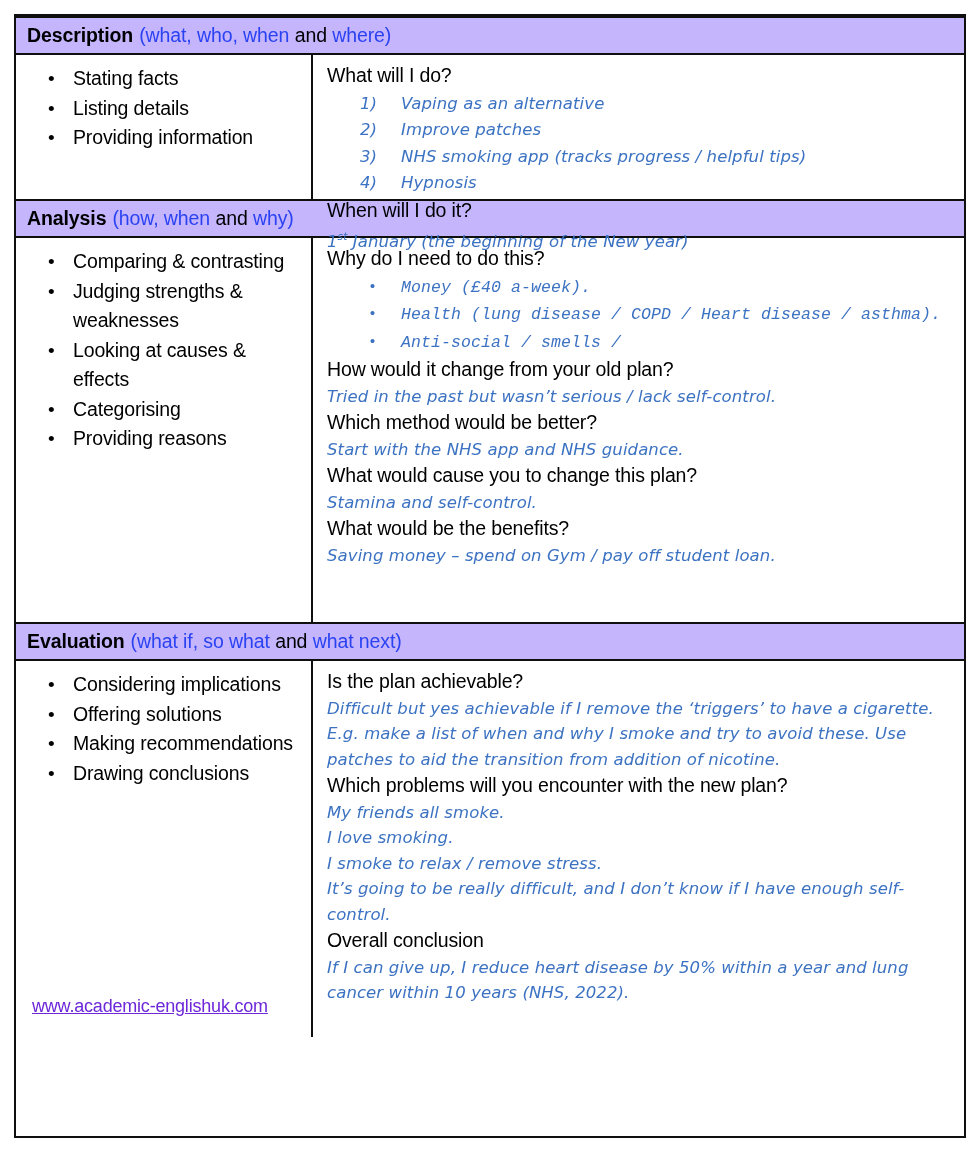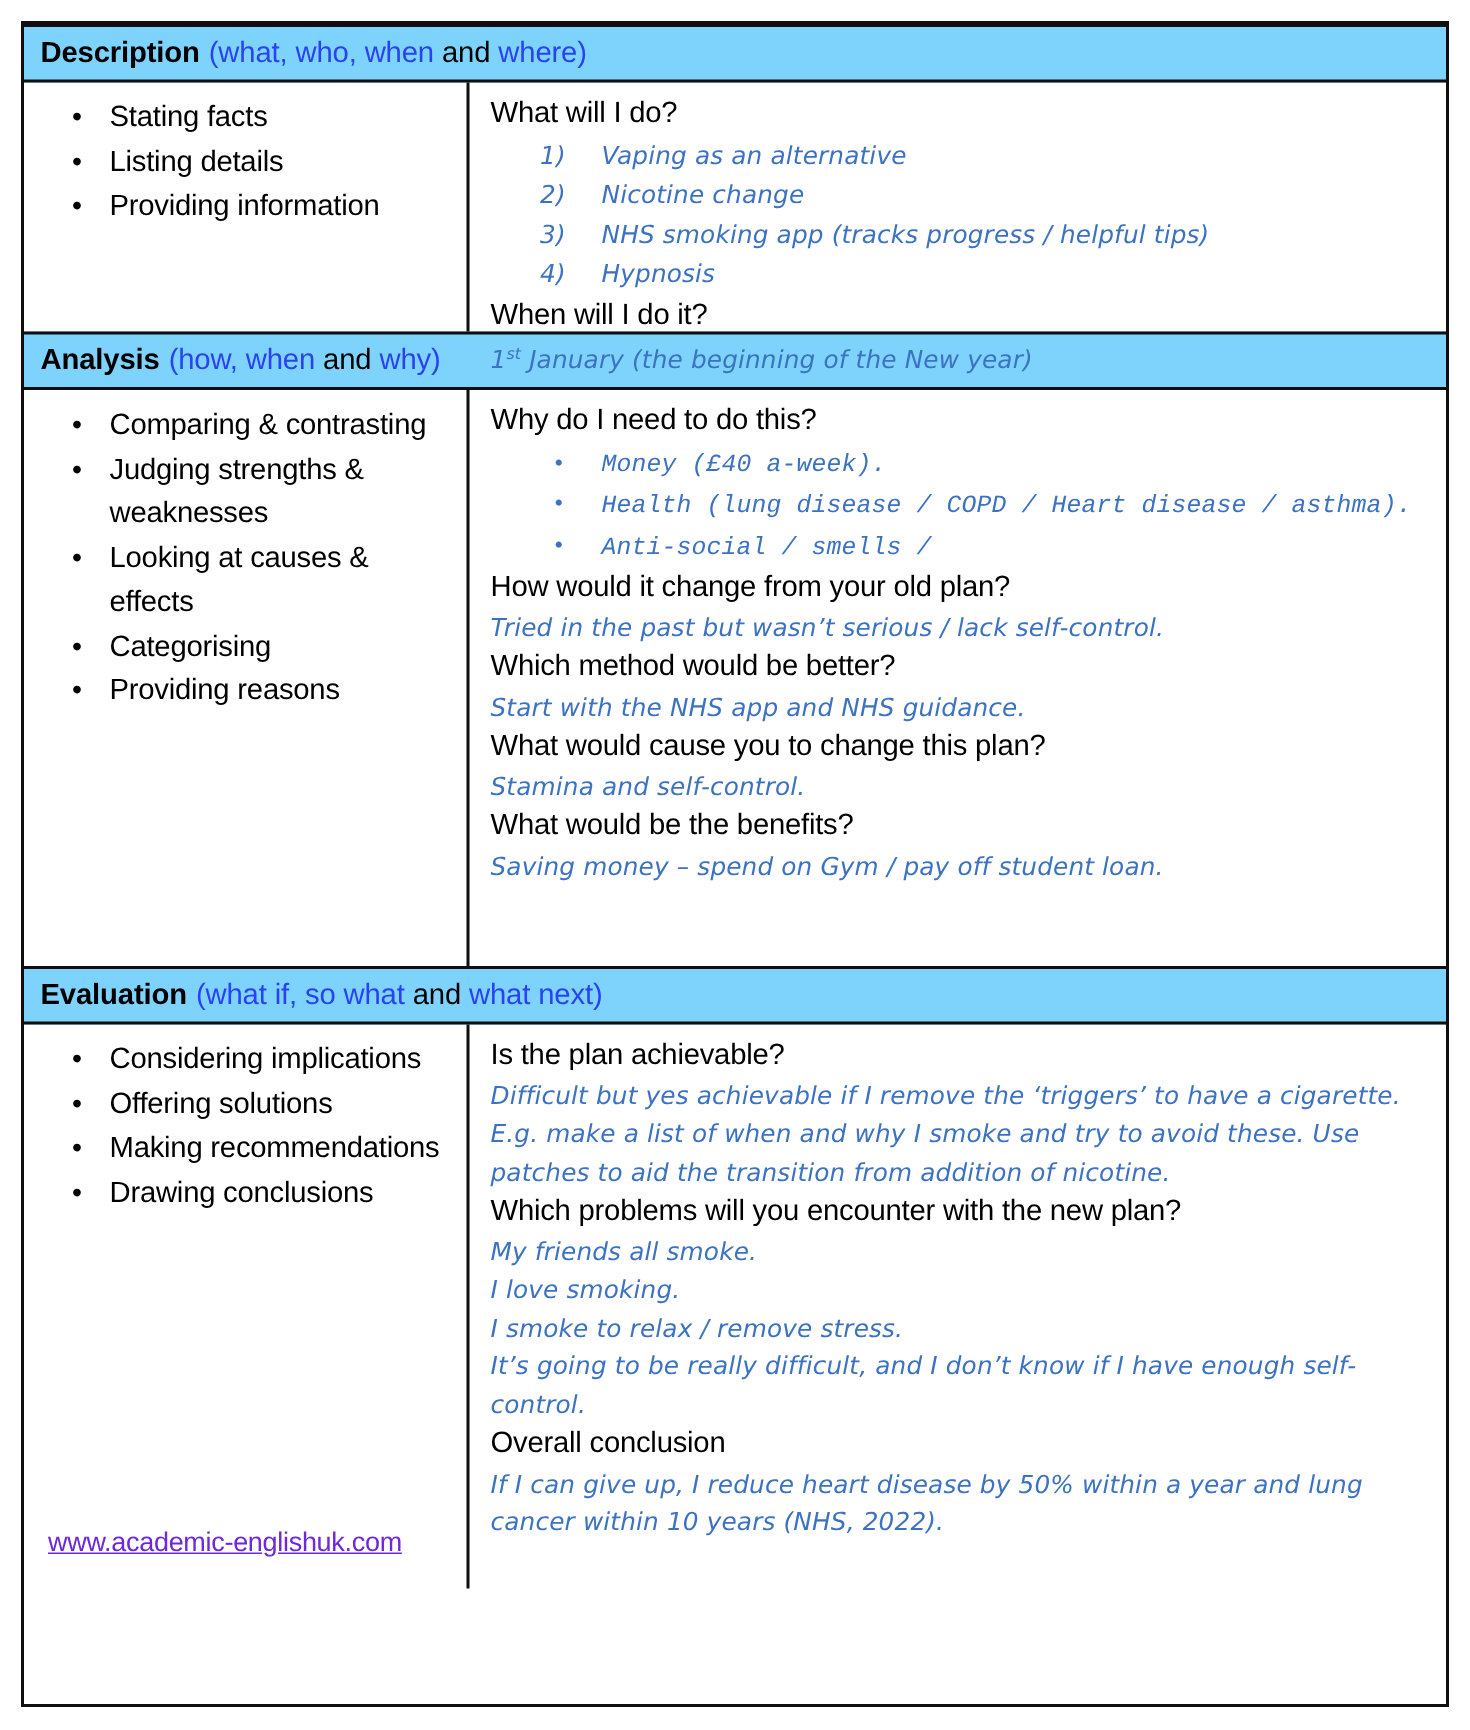--- a/index.html
+++ b/index.html
@@ -120,21 +120,21 @@
     font-size: 13px;
     font-weight: bold;
     color: #111111;
     margin-left: 4px;
     position: relative;
     top: -4px;
   }
 
   
   .band {
-    background: #7dd3fc;
+    background: #c4b5fd;
     border-bottom: 2.5px solid #0f0f0f;
     border-top: 2.5px solid #0f0f0f;
     box-sizing: border-box;
     height: 39px;
     display: flex;
     align-items: center;
     padding-left: 11px;
     font-size: 19.5px;
     letter-spacing: -0.1px;
   }
@@ -252,21 +252,21 @@
     position: absolute;
     left: 16px;
     bottom: 20px;
     font-size: 18px;
     color: #6d28d9;
     text-decoration: underline;
     letter-spacing: -0.2px;
     white-space: nowrap;
   }
 
-  .row-desc  { height: 166px; }
+  .row-desc  { height: 144px; }
   .row-anly  { height: 384px; }
   .row-eval  { height: 376px; }
 </style>
 </head>
 <body>
 
 <div class="sheet">
 
 
   <div class="band">
@@ -279,21 +279,21 @@
       <ul class="fn">
         <li>Stating facts</li>
         <li>Listing details</li>
         <li>Providing information</li>
       </ul>
     </div>
     <div class="col-right">
       <div class="q">What will I do?</div>
       <ol class="num">
         <li><span class="marker">1)</span><span>Vaping as an alternative</span></li>
-        <li><span class="marker">2)</span><span>Nicotine change</span></li>
+        <li><span class="marker">2)</span><span>Improve patches</span></li>
         <li><span class="marker">3)</span><span>NHS smoking app (tracks progress / helpful tips)</span></li>
         <li><span class="marker">4)</span><span>Hypnosis</span></li>
       </ol>
       <div class="q">When will I do it?</div>
       <div class="hw"><span>1</span><sup>st</sup><span> January  (the beginning of the New year)</span></div>
     </div>
   </div>
 
   <div class="band">
     <span class="name">Analysis</span>

